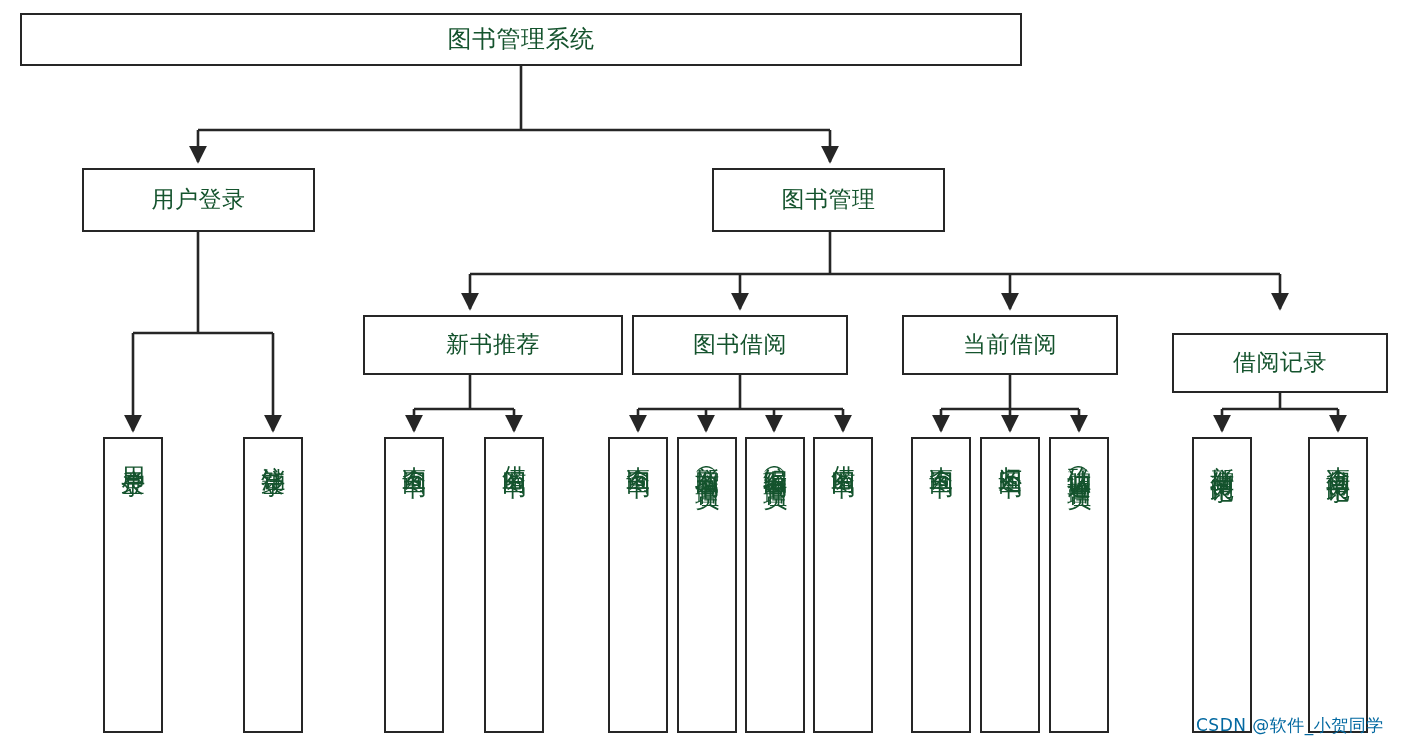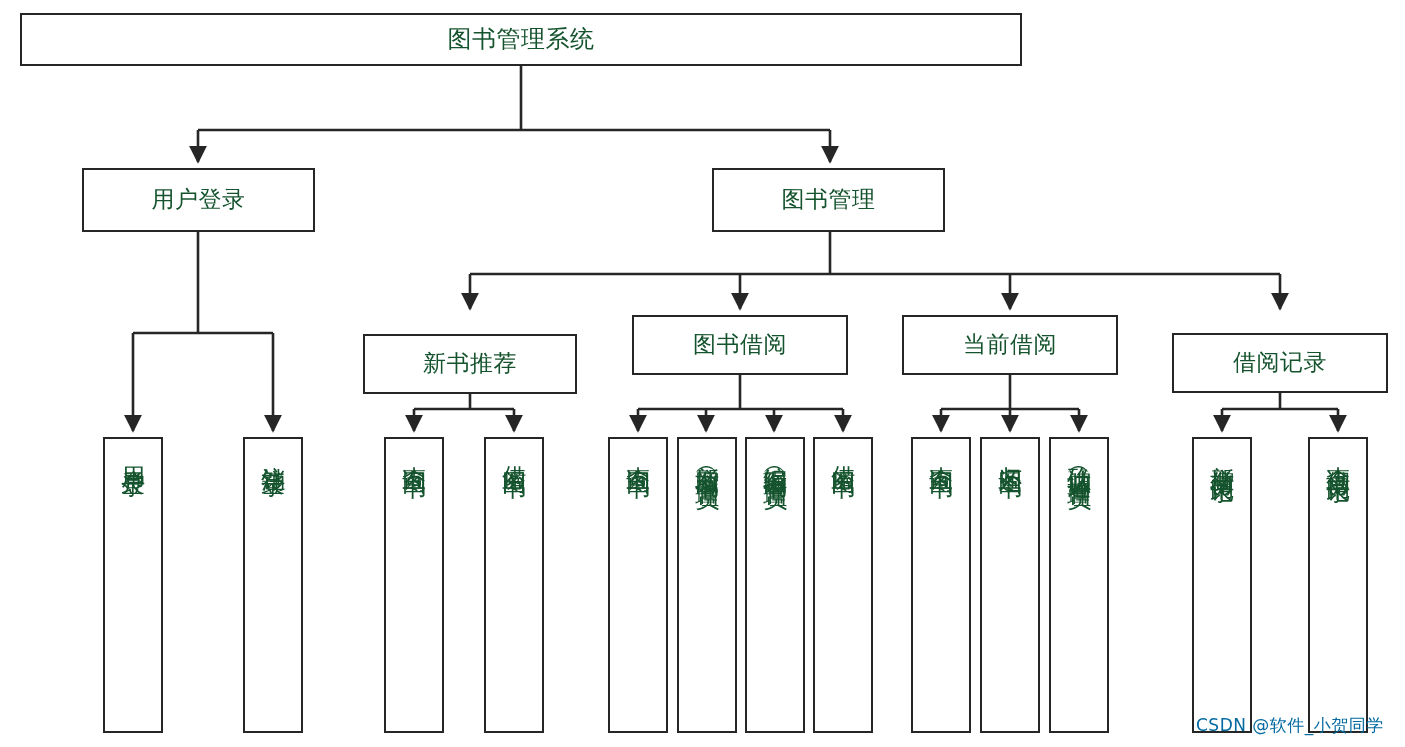--- a/index.html
+++ b/index.html
@@ -132,21 +132,21 @@
     <span class="node-label">图书管理系统</span>
   </div>
 
   <div class="node horizontal lvl2" style="left:82px; top:168px; width:233px; height:64px;">
     <span class="node-label">用户登录</span>
   </div>
   <div class="node horizontal lvl2" style="left:712px; top:168px; width:233px; height:64px;">
     <span class="node-label">图书管理</span>
   </div>
 
-  <div class="node horizontal lvl3" style="left:363px; top:334px; width:214px; height:60px;">
+  <div class="node horizontal lvl3" style="left:363px; top:315px; width:260px; height:60px;">
     <span class="node-label">新书推荐</span>
   </div>
   <div class="node horizontal lvl3" style="left:632px; top:315px; width:216px; height:60px;">
     <span class="node-label">图书借阅</span>
   </div>
   <div class="node horizontal lvl3" style="left:902px; top:315px; width:216px; height:60px;">
     <span class="node-label">当前借阅</span>
   </div>
   <div class="node horizontal lvl3" style="left:1172px; top:333px; width:216px; height:60px;">
     <span class="node-label">借阅记录</span>

